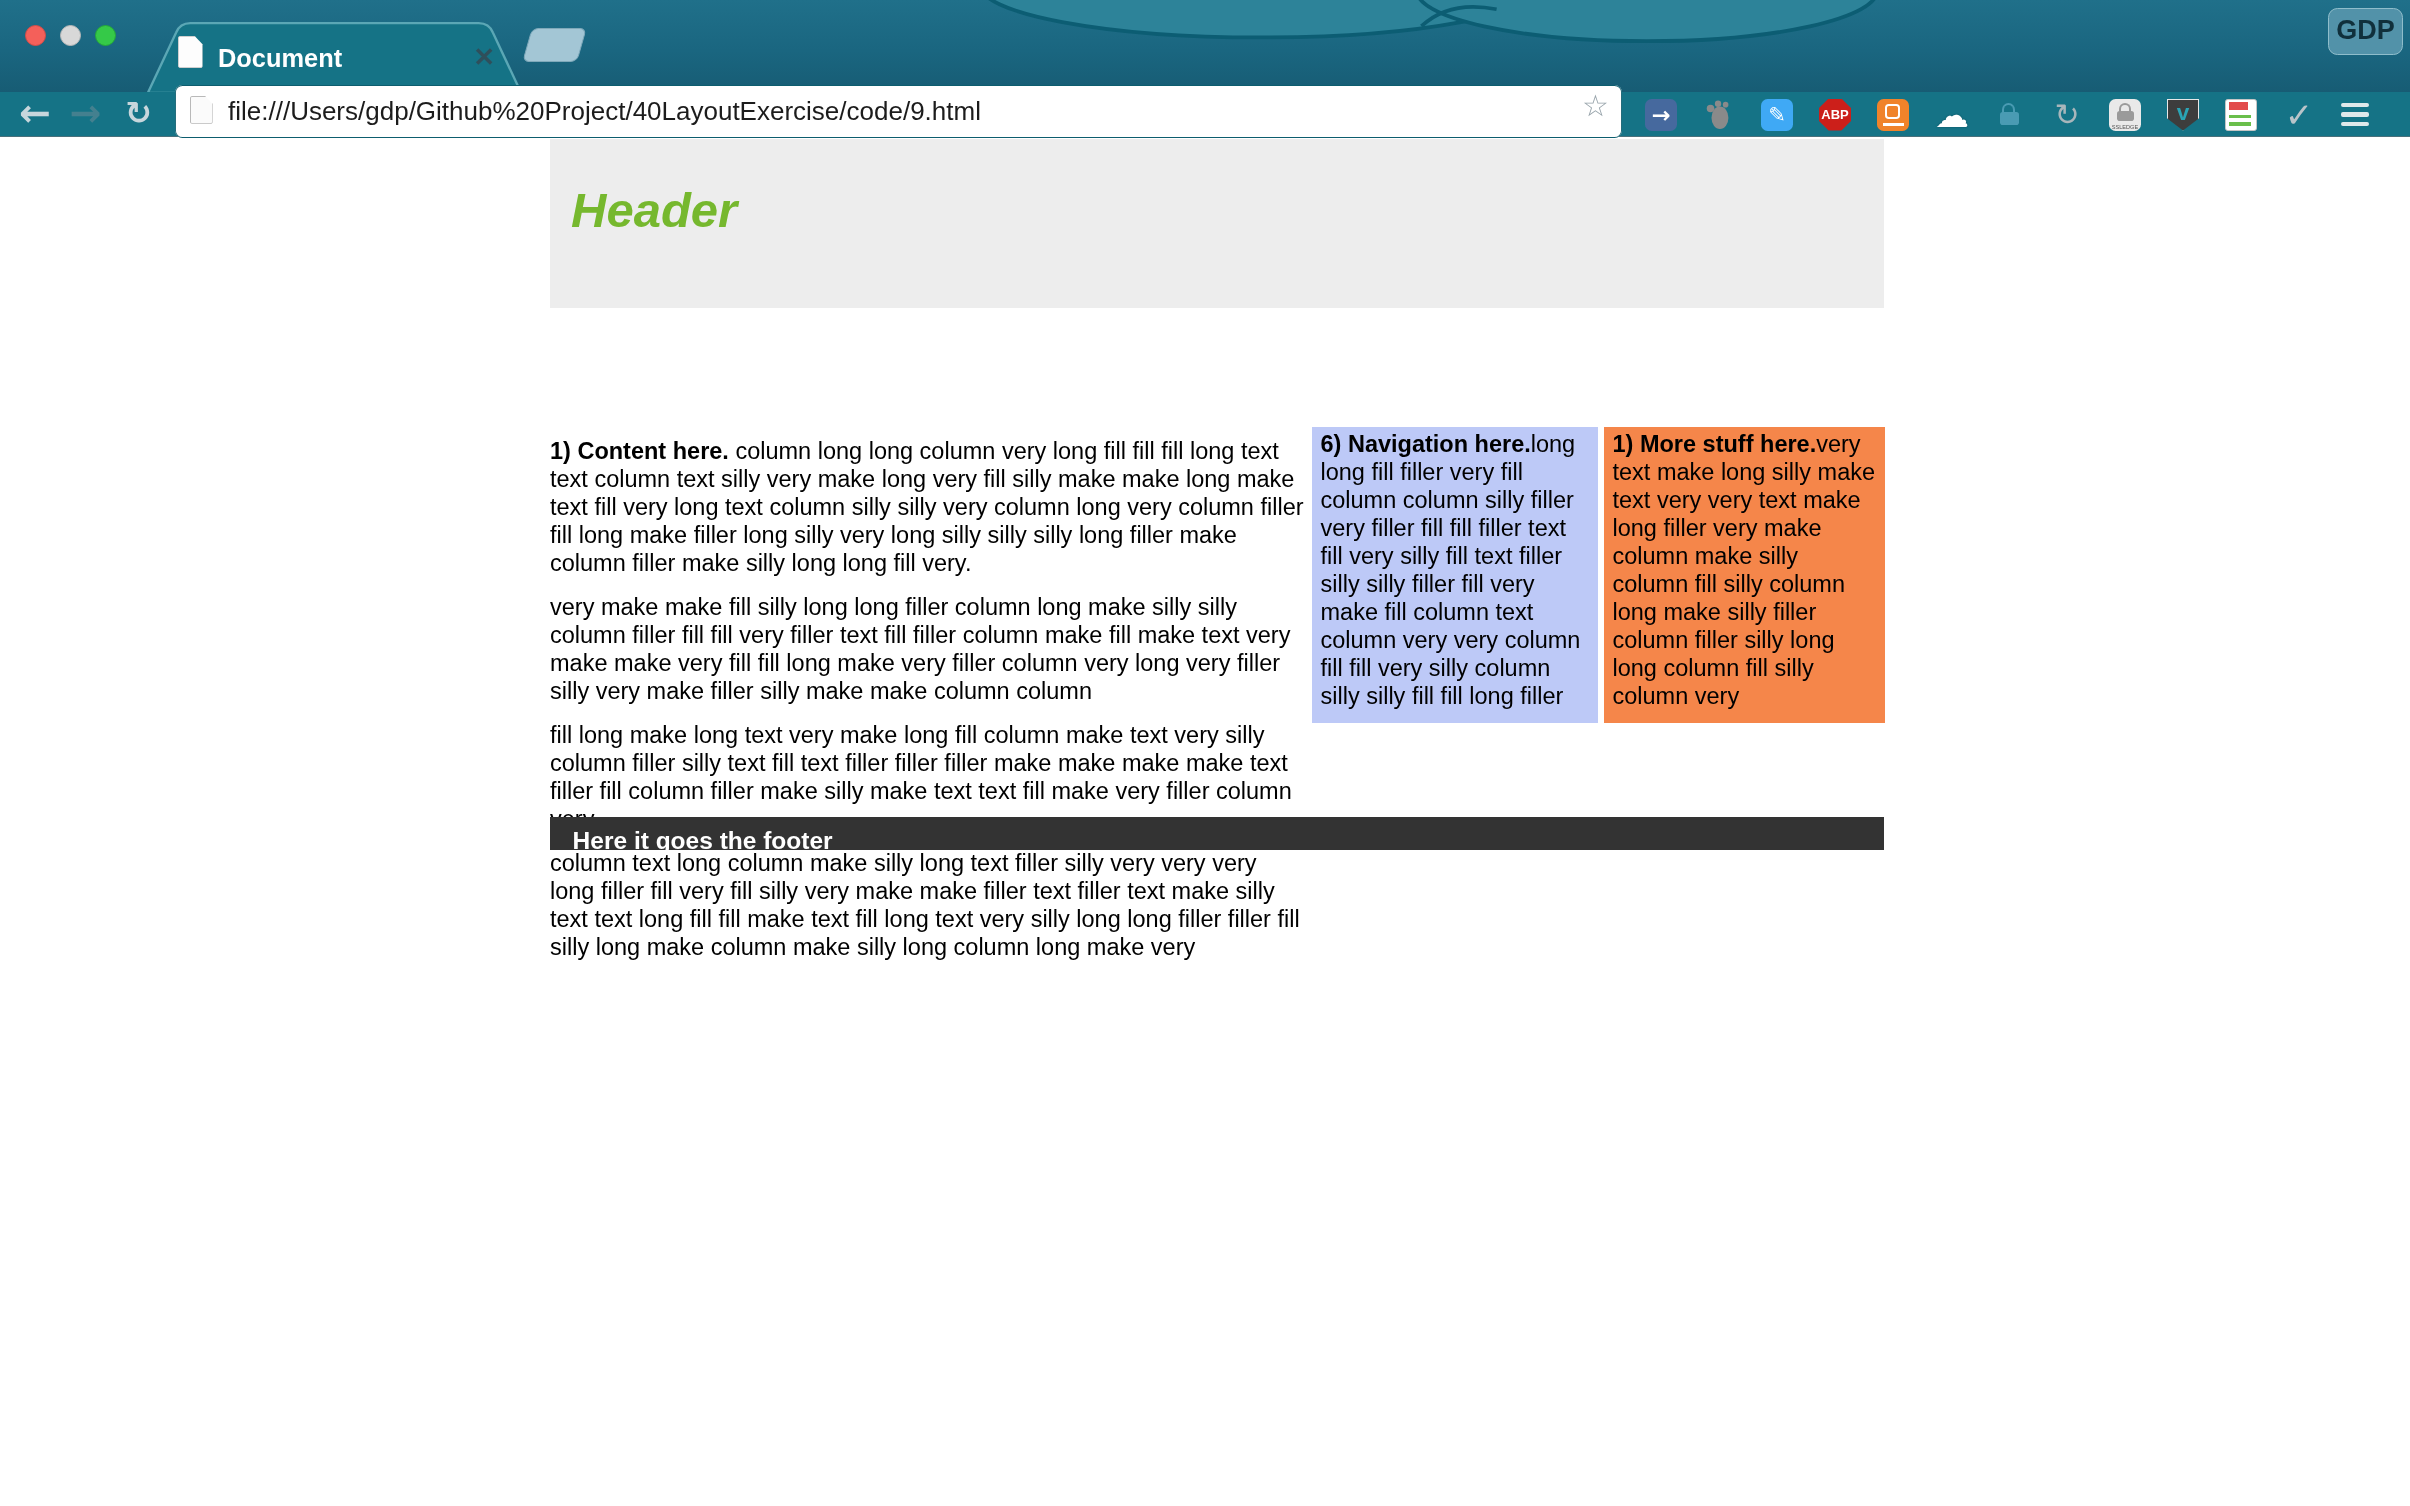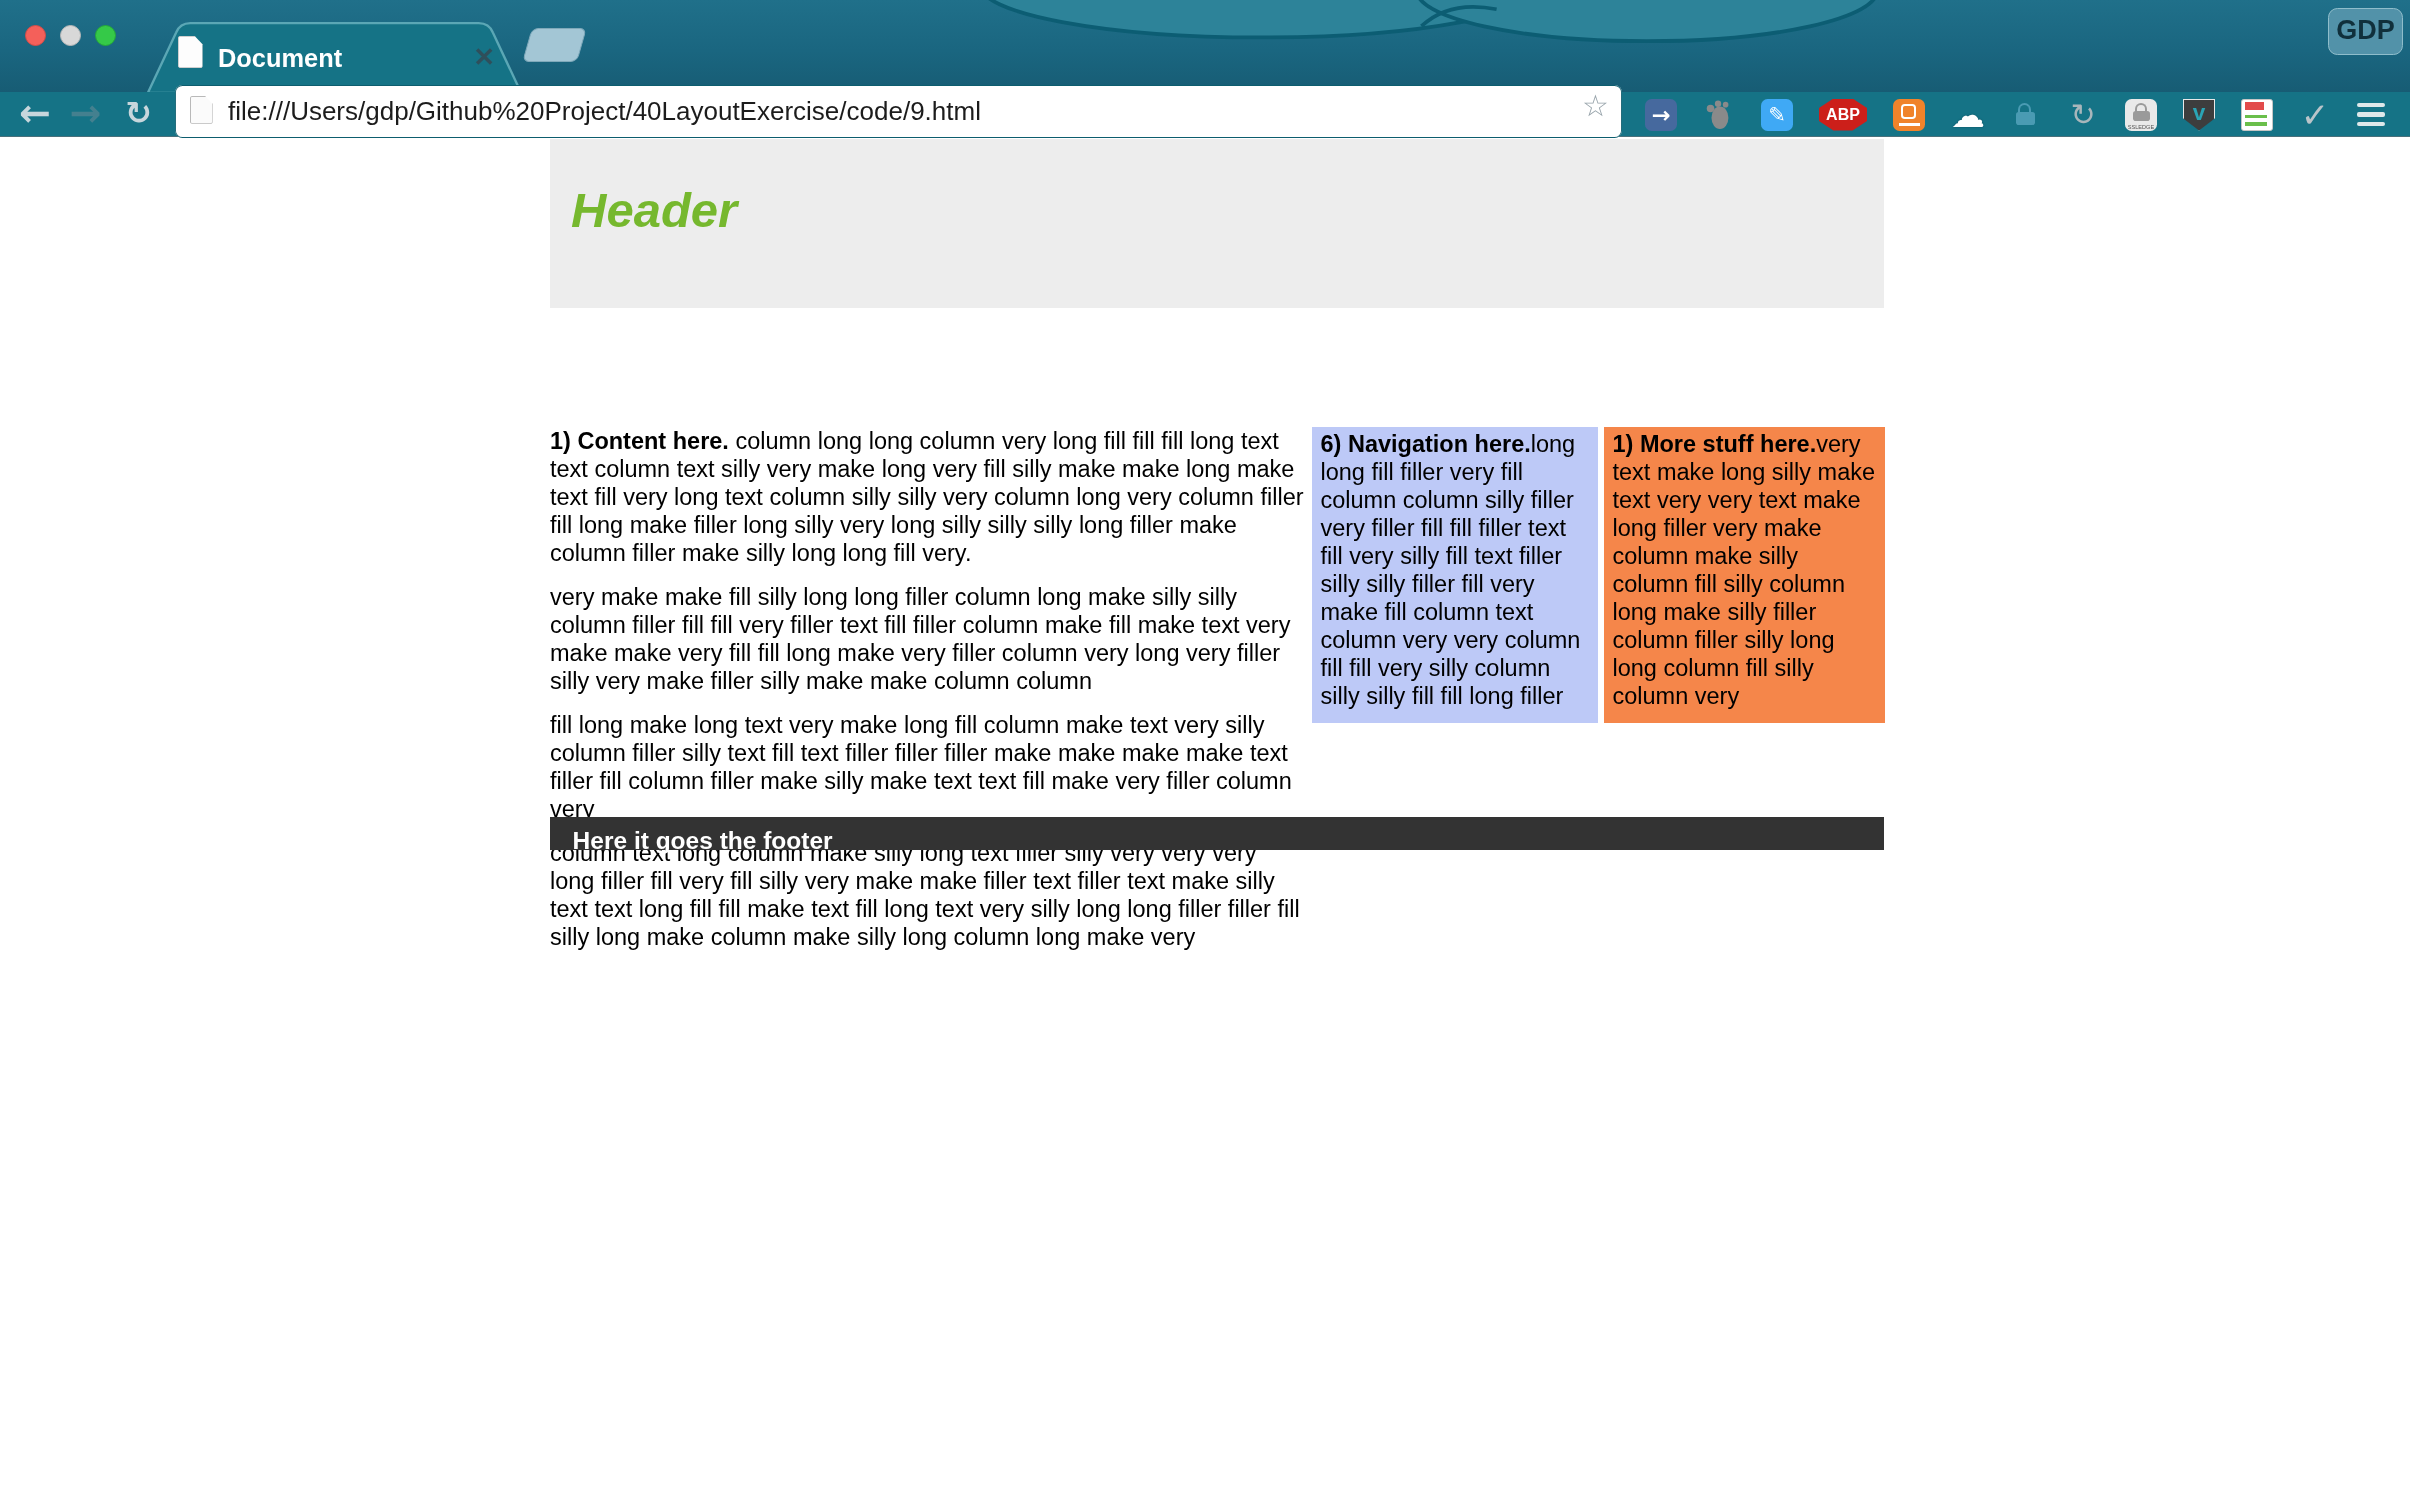--- a/index.html
+++ b/index.html
@@ -42,21 +42,21 @@
               border:1.9px solid #b9b9b9; border-radius:1.9px;
               clip-path:polygon(0 0, 66% 0, 100% 28%, 100% 100%, 0 100%); }
   .url-text { position:absolute; left:53px; top:0; height:53px; line-height:53px; font-size:26px; color:#1c1c1c; white-space:nowrap; }
   .star { position:absolute; right:13px; top:3.8px; font-size:30px; color:#98a4ab; font-family:"DejaVu Sans", sans-serif; }
 
   .extrow { position:absolute; left:1645px; top:0; height:45px; display:flex; align-items:center; gap:26px; }
   .ext { width:32px; height:32px; position:relative; flex:0 0 auto; }
   .sq { border-radius:6.6px; width:32px; height:32px; display:flex; align-items:center; justify-content:center; }
   .ext-next { background:#46699e; color:#fff; font-size:22.6px; font-weight:bold; font-family:"DejaVu Sans", sans-serif; }
   .ext-pencil { background:#3fa9f5; color:#fff; font-size:21px; font-family:"DejaVu Sans", sans-serif; }
-  .ext-abp { width:48px; height:32px; background:#cc1f1a; color:#fff; font-size:16px; font-weight:bold;
+  .ext-abp { width:32px; height:32px; background:#cc1f1a; color:#fff; font-size:13px; font-weight:bold;
              display:flex; align-items:center; justify-content:center;
              clip-path:polygon(30% 0,70% 0,100% 30%,100% 70%,70% 100%,30% 100%,0 70%,0 30%); }
   .ext-coupon { background:#f0832a; }
   .ext-coupon .ring { position:absolute; left:7.5px; top:5.6px; width:15px; height:15px; border:2.8px solid #fff; border-radius:3.8px; }
   .ext-coupon .bar { position:absolute; left:5.6px; bottom:4.7px; width:21px; height:2.8px; background:#fff; }
   .ext-cloud { color:#ffffff; font-size:34px; line-height:32px; text-align:center; font-family:"DejaVu Sans", sans-serif;
                text-shadow:0 0 1.9px #0a4a5a; }
   .ext-proxy { opacity:.5; }
   .lockbody { position:absolute; left:6.6px; top:13px; width:19px; height:13px; background:#7fc4e0; border-radius:2.8px; }
   .lockarc  { position:absolute; left:9.4px; top:4.7px; width:13px; height:13px; border:2.8px solid #7fc4e0;
@@ -77,21 +77,21 @@
   .ext-menu { display:flex; flex-direction:column; justify-content:center; gap:4.7px; }
   .ext-menu .bar { width:28px; height:4.7px; background:#dfe8ea; border-radius:1.9px; }
 
   
   .webpage { position:absolute; left:0; top:139px; width:2411px; height:1367px; background:#ffffff; }
   .container { position:absolute; left:550px; width:1334px; }
   .site-header { top:0; height:169px; background:#ededed;font-style:italic; }
   .site-header h1 { position:absolute; left:21px; top:43px; font-size:49px; font-weight:bold; color:#76b82e; }
 
   .col-main { position:absolute; left:550px; top:288px; width:754px; font-size:23.5px; line-height:28px; color:#000; }
-  .col-main p { margin:0 0 16px 0; }
+  .col-main p { margin:10px 0 16px 0; }
   .col-main b { font-weight:bold; }
 
   .col-nav { position:absolute; left:1312px; top:288px; width:286px; background:#bdc9f7;
              font-size:23.5px; line-height:28px; color:#000; padding:2.8px 9.4px 13px 8.5px; }
   .col-aside { position:absolute; left:1604px; top:288px; width:281px; background:#f5864a;
              font-size:23.5px; line-height:28px; color:#000; padding:2.8px 9.4px 13px 8.5px; }
 
   .site-footer { top:678px; height:33px; background:#333333; }
   .site-footer span { position:absolute; left:22.6px; top:0; line-height:47px; color:#ffffff; font-size:24.5px; font-weight:bold; }
 </style>

